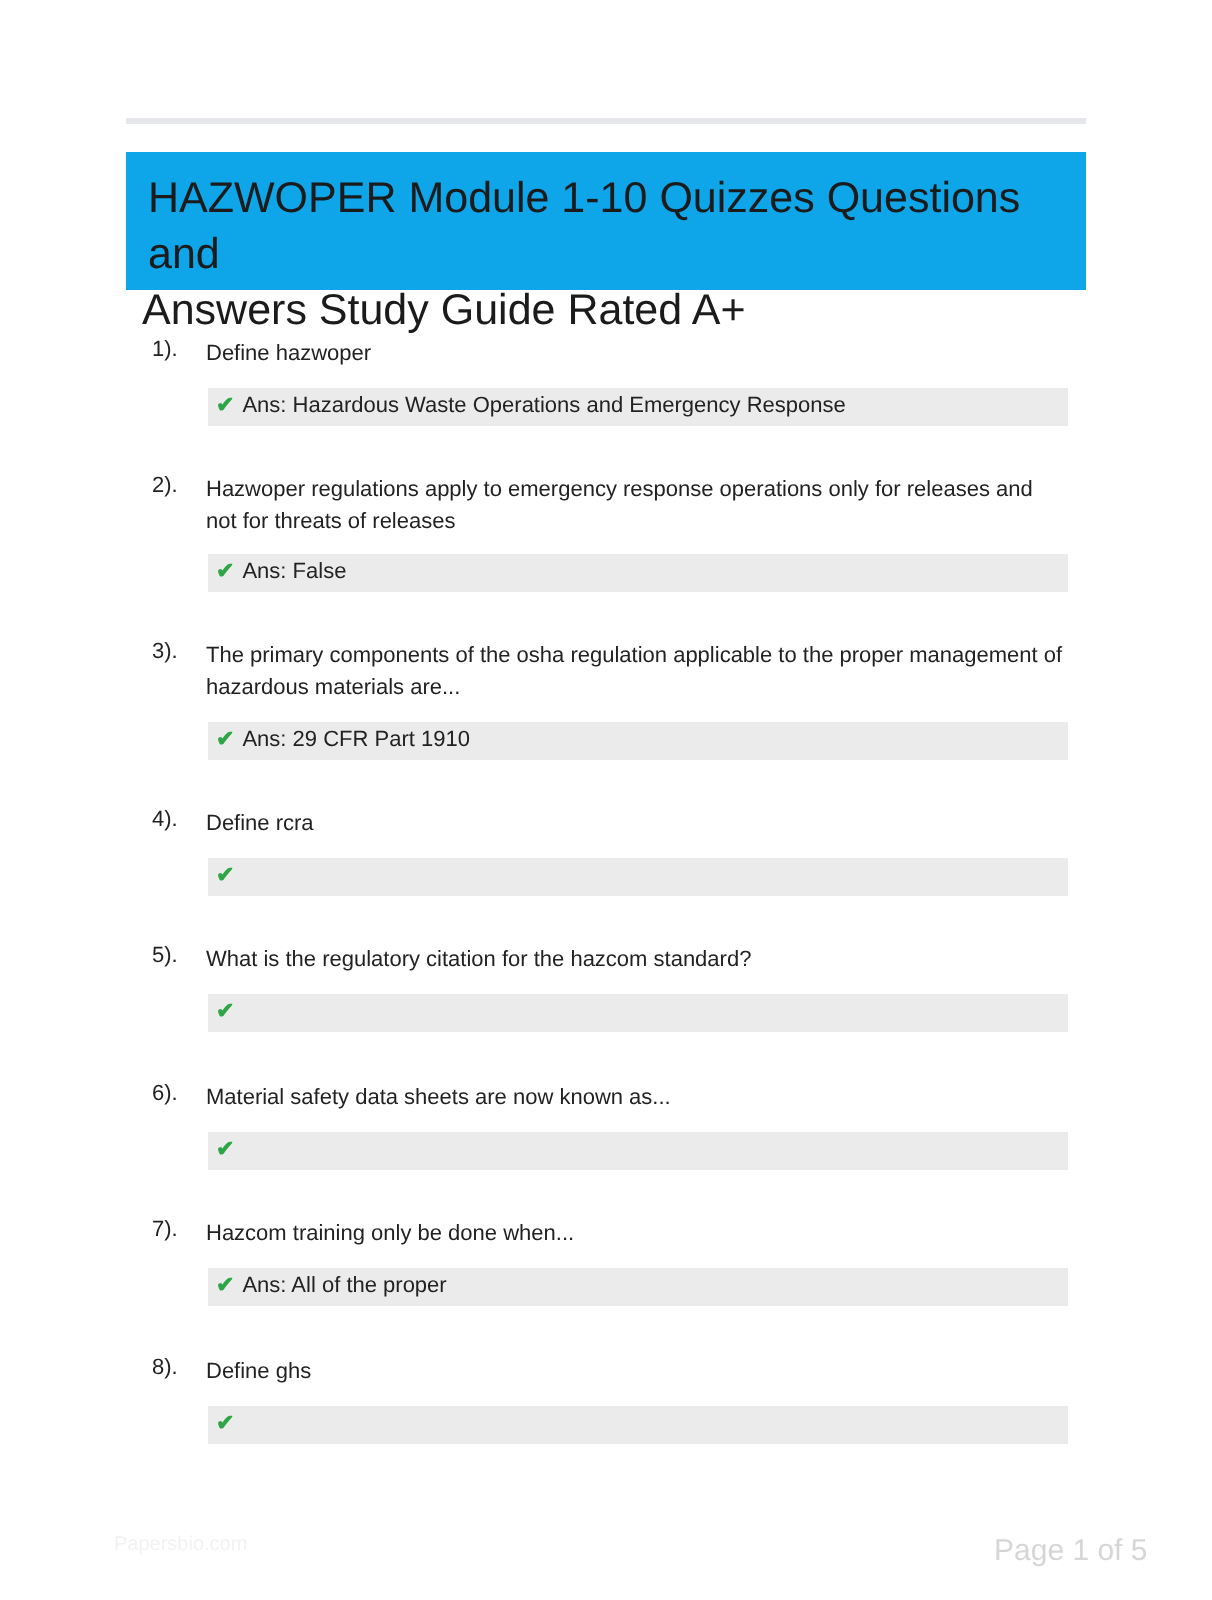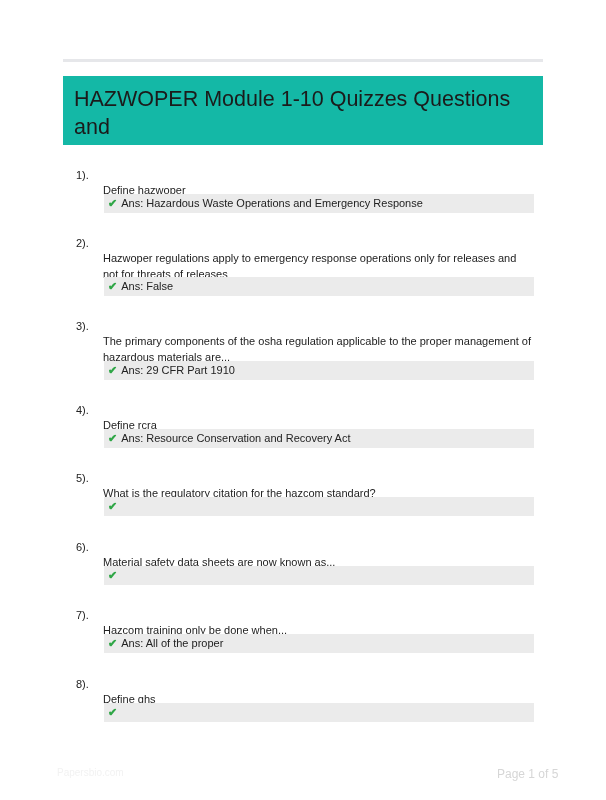--- a/index.html
+++ b/index.html
@@ -1,42 +1,43 @@
 <!DOCTYPE html>
 <html><head>
   <meta charset="utf-8">
   <style>
     html, body { margin: 0; padding: 0; background: #ffffff; }
     body { width: 606px; height: 800px; position: relative; overflow: hidden;
            font-family: "Liberation Sans", sans-serif; color: #222; }
     .top-rule { position: absolute; left: 63px; top: 59px; width: 480px; height: 3px; background: #e6e7ea; }
-    .title-box { position: absolute; left: 63px; top: 76px; width: 480px; height: 69px; background: #14b8a6;
+    .title-box { position: absolute; left: 63px; top: 76px; width: 480px; height: 69px; background: #0ea5e9;
                  box-sizing: border-box; padding: 9px 8px 0 8px; }
     .title { font-size: 21.5px; line-height: 28px; color: #1b1b1b; margin: 0; font-weight: normal; }
     .title .l1 { display: block; padding-left: 3px; }
     .title .l2 { display: block; }
     .qa-list { position: absolute; left: 0; top: 0; width: 606px; }
     .qa { position: absolute; left: 0; width: 606px; }
     .qnum { position: absolute; left: 76px; top: 0; font-size: 11px; color: #222; }
-    .qtext { position: absolute; left: 103px; top: 13px; width: 430px; font-size: 11px; line-height: 16px; color: #222; }
+    .qtext { position: absolute; left: 103px; top: 0; width: 430px; font-size: 11px; line-height: 16px; color: #222; }
     .ans { position: absolute; left: 104px; width: 430px; height: 19px; background: #ebebeb;
            box-sizing: border-box; padding-left: 4px; font-size: 11px; line-height: 19px; color: #222;
            display: flex; align-items: center; }
     .check { color: #2fa646; font-size: 11px; margin-right: 4px; font-weight: bold; }
     .footer-left { position: absolute; left: 57px; top: 767px; font-size: 10px; color: #f2f2f2; }
-    .footer-right { position: absolute; left: 497px; top: 767px; font-size: 12px; color: #d6d6d6; text-align: right; }
+    .footer-right { position: absolute; left: 497px; top: 767px; font-size: 15px; color: #d6d6d6; text-align: right; }
   </style>
 </head>
 <body>
 
 <div class="top-rule"></div>
 
 <div class="title-box">
   <h1 class="title">
     <span class="l1">HAZWOPER Module 1-10 Quizzes Questions and</span>
+    <span class="l2">Answers Study Guide Rated A+</span>
   </h1>
 </div>
 
 <div class="qa-list">
 
   <div class="qa" style="top:169px">
     <span class="qnum">1).</span>
     <div class="qtext">Define hazwoper</div>
     <div class="ans" style="top:25px">
       <span class="check">✔</span>
@@ -60,21 +61,20 @@
       <span class="check">✔</span>
       <span>Ans: 29 CFR Part 1910</span>
     </div>
   </div>
 
   <div class="qa" style="top:404px">
     <span class="qnum">4).</span>
     <div class="qtext">Define rcra</div>
     <div class="ans" style="top:25px">
       <span class="check">✔</span>
-      <span>Ans: Resource Conservation and Recovery Act</span>
     </div>
   </div>
 
   <div class="qa" style="top:472px">
     <span class="qnum">5).</span>
     <div class="qtext">What is the regulatory citation for the hazcom standard?</div>
     <div class="ans" style="top:25px">
       <span class="check">✔</span>
     </div>
   </div>

